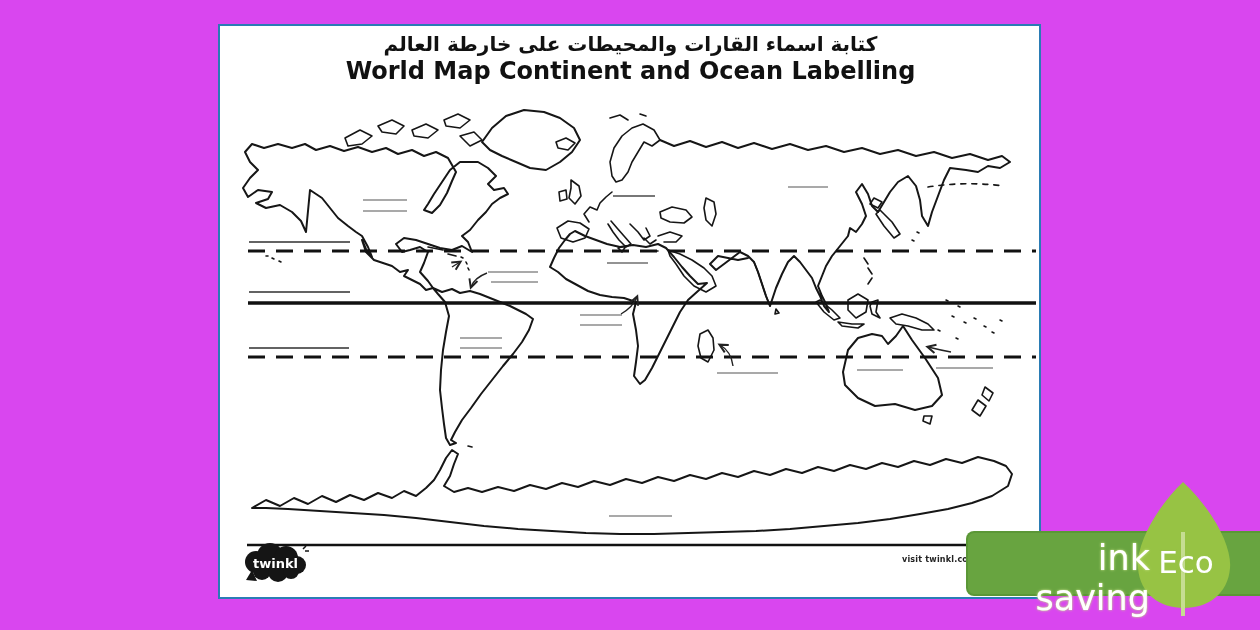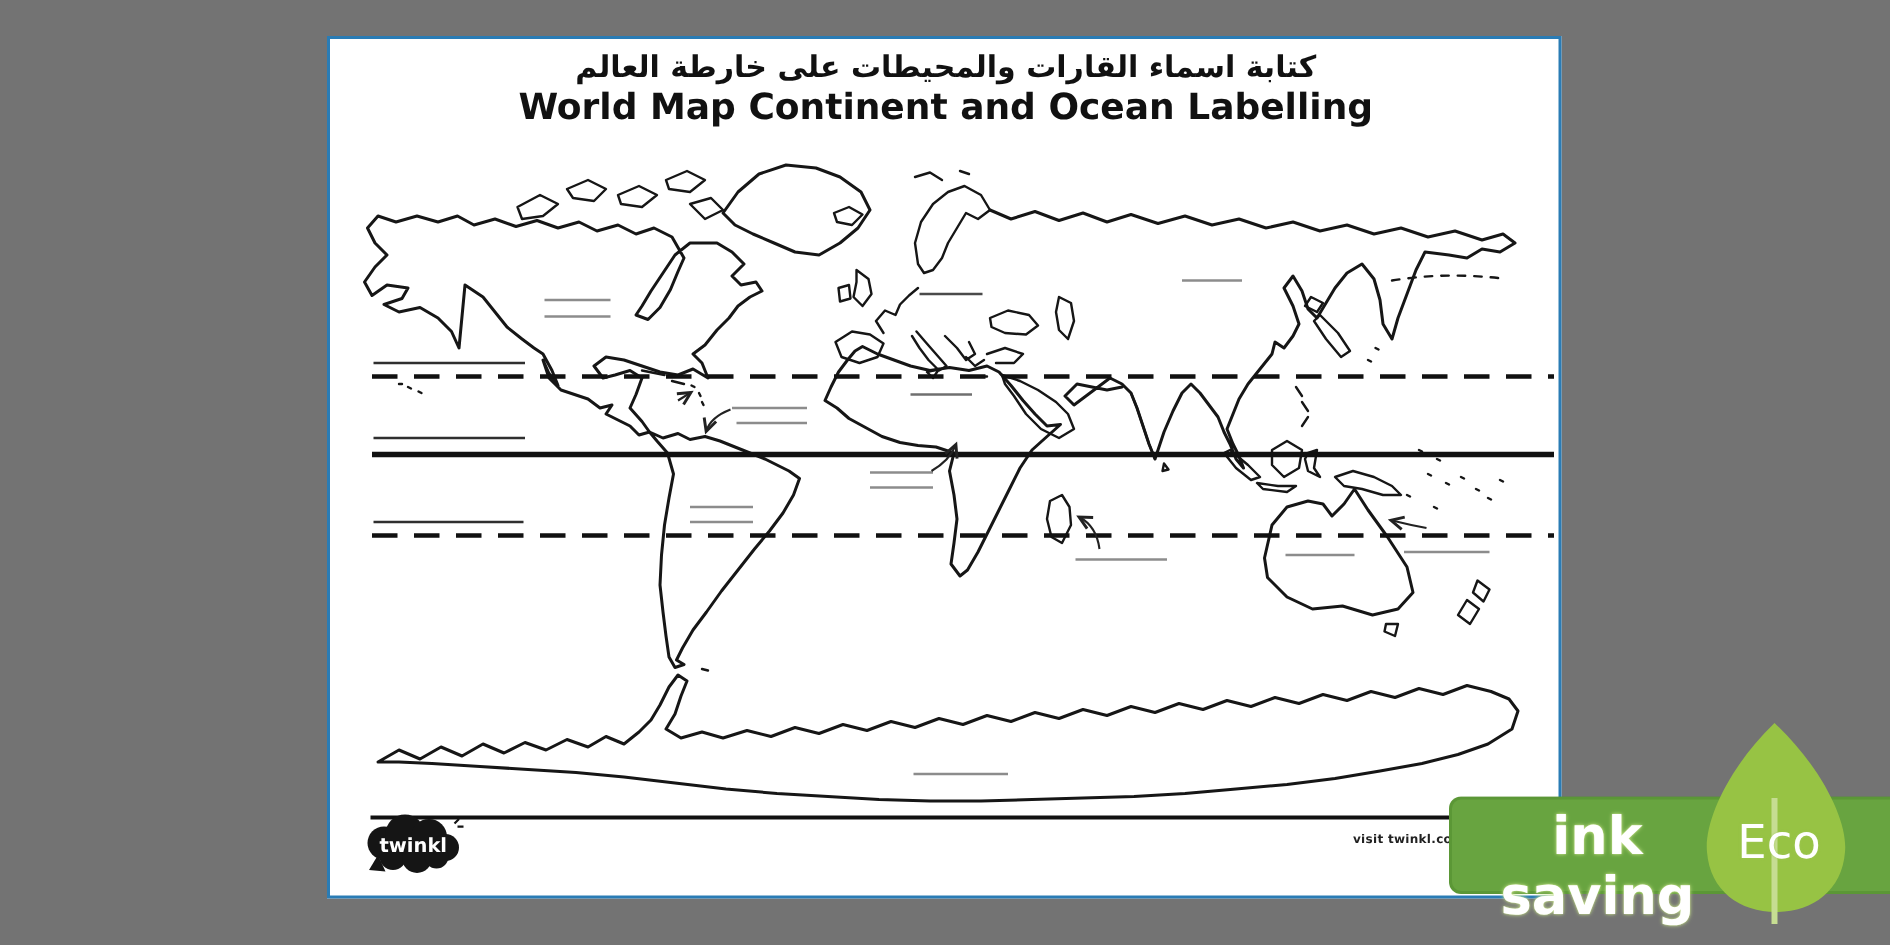--- a/index.html
+++ b/index.html
@@ -19,35 +19,35 @@
   .thin{stroke-width:1.6;}
   .visit{
     position:absolute;left:902px;top:555px;font-size:8px;font-weight:bold;color:#222;
     letter-spacing:0.2px;z-index:2;
   }
   .banner{
     position:absolute;left:966px;top:531px;width:304px;height:65px;
     border-radius:8px;z-index:5;border:2px solid rgba(80,140,45,.55);box-sizing:border-box;
   }
   .ink-saving{
-    position:absolute;left:980px;top:538px;width:170px;z-index:7;text-align:center;
-    font-size:35px;font-weight:700;color:#fff;
+    position:absolute;left:980px;top:538px;width:170px;z-index:7;text-align:right;
+    font-size:35px;font-weight:400;color:#fff;
     text-shadow:0 0 3px rgba(200,228,140,.95),0 0 1px rgba(200,228,140,.95);
   }
   .leaf-wrap{position:absolute;left:1126px;top:470px;width:120px;height:150px;z-index:6;}
   .eco{
     position:absolute;left:1146px;top:544px;width:80px;z-index:8;text-align:center;
     font-size:31px;font-weight:normal;color:#fff;
     text-shadow:0 0 2px rgba(160,200,90,.8);
   }
 </style>
 </head>
 <body>
 
-<div class="stage" id="stage" style="background: #737373;">
+<div class="stage" id="stage" style="background: #d946ef;">
 
   <div class="sheet" id="sheet" style="border-color: rgb(42, 124, 181);"></div>
 
   <div class="titles">
     <div class="title-ar">كتابة اسماء القارات والمحيطات على خارطة العالم</div>
     <div class="title-en">World Map Continent and Ocean Labelling</div>
   </div>
 
   <svg class="map" id="map-svg" viewBox="0 0 1260 630">
     <defs>

